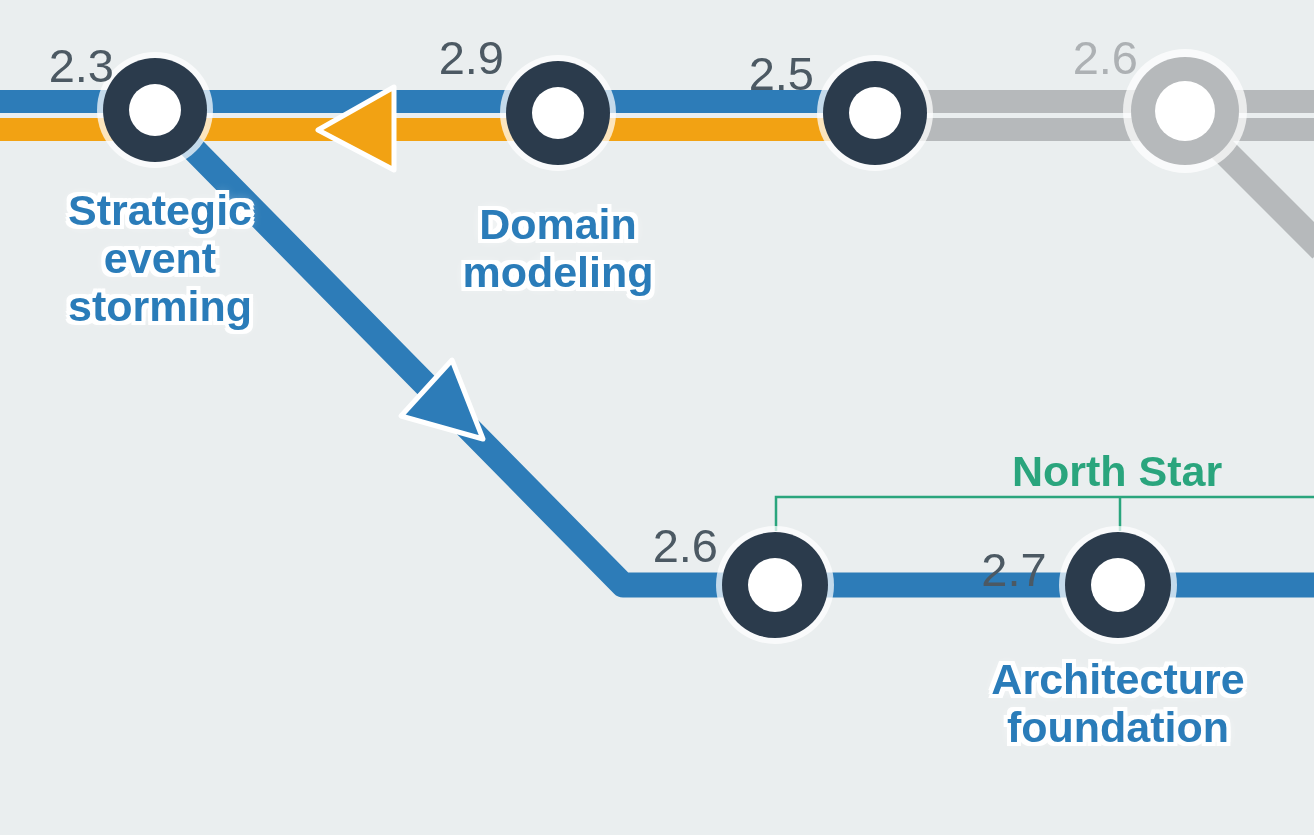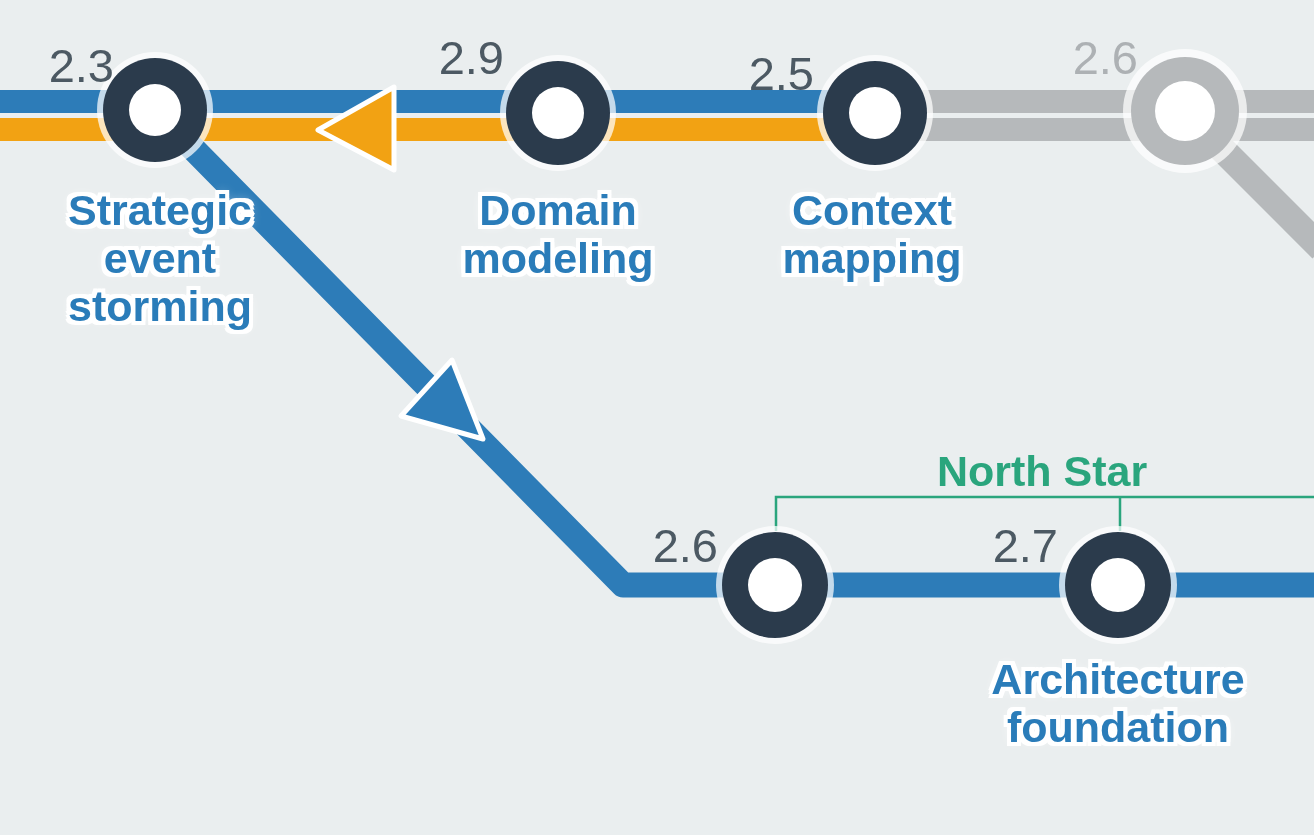--- a/index.html
+++ b/index.html
@@ -23,21 +23,21 @@
     text-shadow:
       -4px -4px 0 #fff, 0 -4px 0 #fff, 4px -4px 0 #fff,
       -4px  0   0 #fff, 4px  0   0 #fff,
       -4px  4px 0 #fff, 0  4px 0 #fff, 4px 4px 0 #fff,
       -3px -3px 0 #fff, 3px -3px 0 #fff,
       -3px  3px 0 #fff, 3px  3px 0 #fff,
       0 0 12px rgba(255,255,255,.95);
   }
   .north{
     font-size:43px;line-height:1;font-weight:700;
-    color:#2aa57d;text-align:left;white-space:nowrap;
+    color:#2aa57d;text-align:center;white-space:nowrap;
   }
 </style>
 </head>
 <body>
 
 <div class="stage">
 
   <svg width="1314" height="835" viewBox="0 0 1314 835">
 
     <rect x="0" y="90" width="902" height="23" fill="#2d7cb8"></rect>
@@ -85,27 +85,25 @@
       <circle cx="1118" cy="585" r="53" fill="#2b3b4c"></circle>
       <circle cx="1118" cy="585" r="27" fill="#ffffff"></circle>
     </g>
   </svg>
 
   <div class="lbl num" style="left:26px;top:34px;width:88px;margin-top:8px;">2.3</div>
   <div class="lbl num" style="left:416px;top:34px;width:88px;">2.9</div>
   <div class="lbl num" style="left:726px;top:50px;width:88px;">2.5</div>
   <div class="lbl num muted" style="left:1050px;top:34px;width:88px;">2.6</div>
   <div class="lbl num" style="left:630px;top:522px;width:88px;">2.6</div>
-  <div class="lbl num" style="left:970px;top:522px;width:88px;">2.7</div>
+  <div class="lbl num" style="left:970px;top:546px;width:88px;text-align:center;">2.7</div>
 
   <div class="lbl name" style="left:0px;top:186px;width:320px;text-align:center;">Strategic
 event
 storming</div>
-  <div class="lbl name" style="left:398px;top:186px;width:320px;">Domain
+  <div class="lbl name" style="left:398px;top:200px;width:320px;">Domain
 modeling</div>
-  <div class="lbl name" style="left:712px;top:186px;width:320px;">Context
-mapping</div>
   <div class="lbl name" style="left:958px;top:655px;width:320px;">Architecture
 foundation</div>
 
   <div class="lbl north" style="left:937px;top:450px;width:360px;">North Star</div>
 
 </div>
 
 </body></html>

